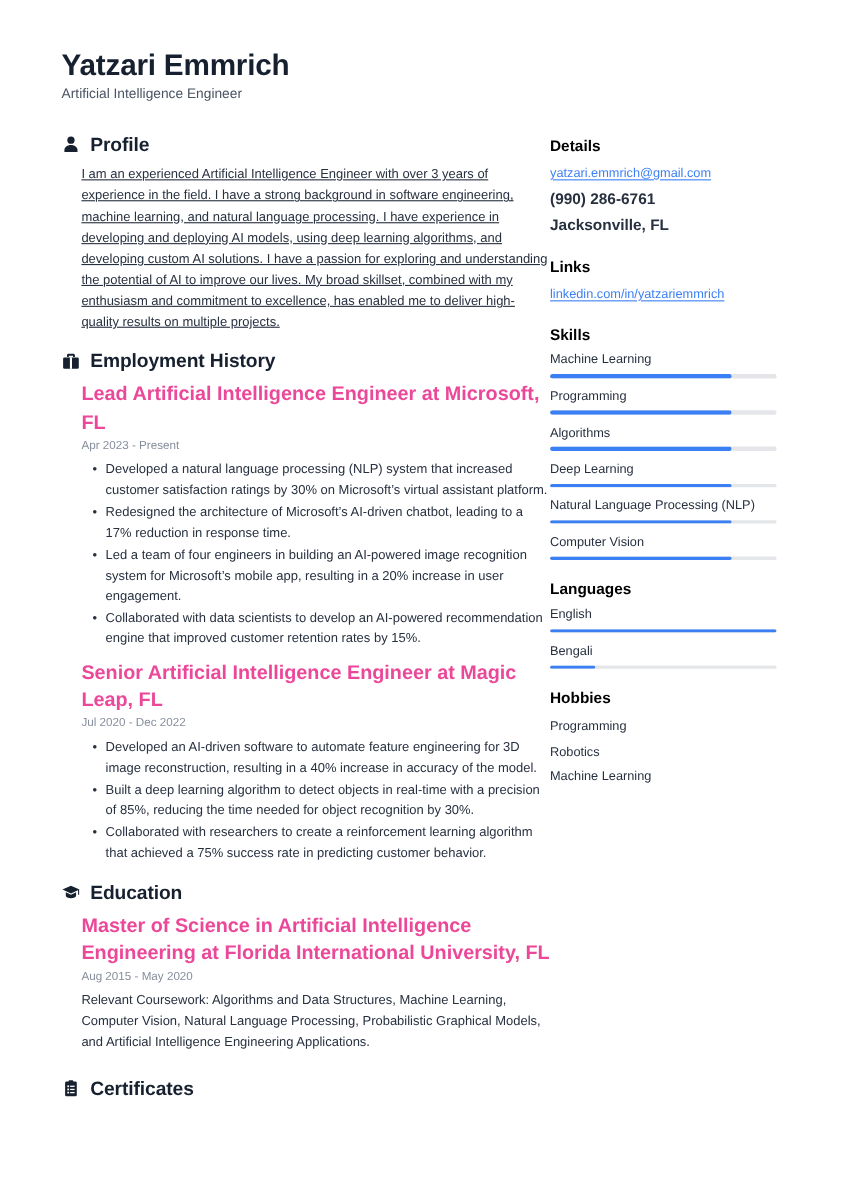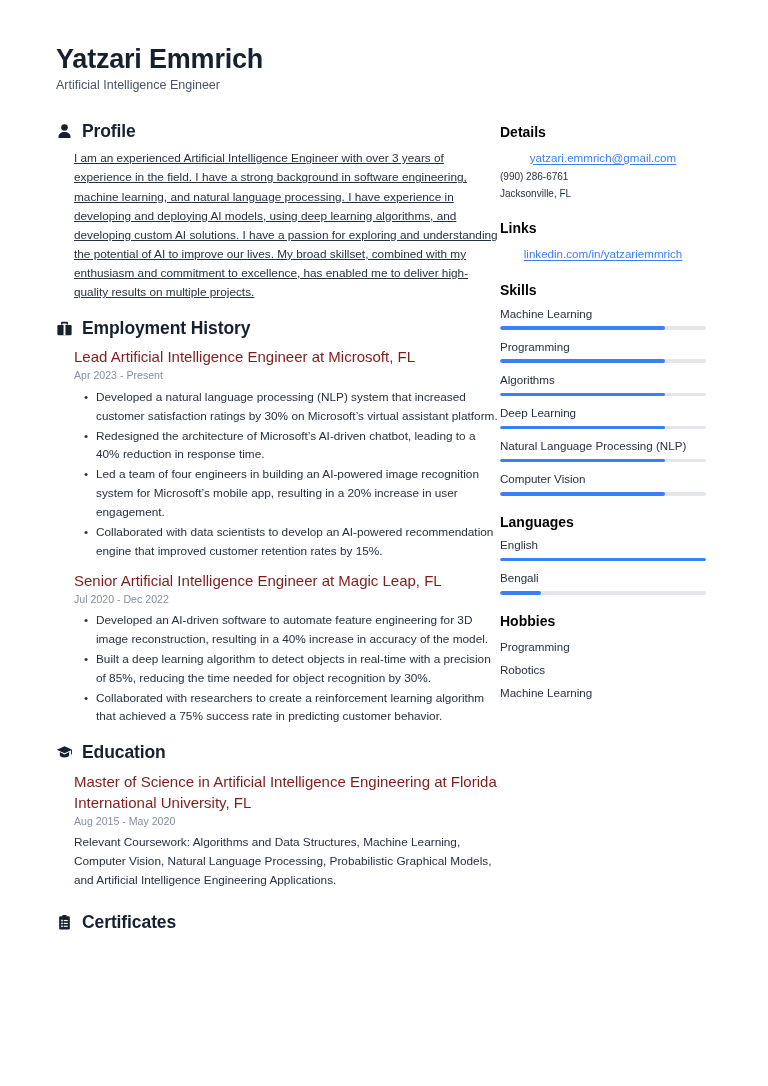--- a/index.html
+++ b/index.html
@@ -77,23 +77,23 @@
     line-height: 1.62;
     color: #27303f;
     margin: 0;
     text-decoration: underline;
   }
 
   
   .entry { margin-bottom: 9px; }
   .entry:last-child { margin-bottom: 0; }
   .entry-title {
-    font-size: 15px;
-    font-weight: 400;
-    color: #7f1d1d;
+    font-size: 18px;
+    font-weight: 700;
+    color: #ec4899;
     line-height: 1.4;
     margin: 0 0 1px 0;
   }
   .entry-date {
     font-size: 10.6px;
     color: #868e9c;
     line-height: 1.45;
     margin: 0 0 4px 0;
   }
   .entry-desc {
@@ -126,34 +126,34 @@
   
   .side-block { margin-bottom: 18px; }
   .side-title {
     font-size: 14px;
     font-weight: 700;
     color: #000000;
     margin: 0 0 7px 0;
     line-height: 1.2;
   }
   .side-line {
-    font-size: 10px;
+    font-size: 14px;
     color: #27303f;
     line-height: 1.72;
+    font-weight: bold;
   }
   .side-link {
     font-size: 11.6px;
     color: #3b7ff5;
     line-height: 1.72;
     text-decoration: underline;
     text-underline-offset: 1.5px;
     display: block;
     cursor: pointer;
     word-break: break-word;
-    text-align: center;
   }
 
   
   .level-item { margin-bottom: 9px; }
   .level-label {
     font-size: 11.6px;
     color: #27303f;
     line-height: 1.35;
     margin-bottom: 5px;
     white-space: nowrap;
@@ -221,21 +221,21 @@
           </span>
           <span class="section-title">Employment History</span>
         </div>
         <div class="section-body">
 
           <div class="entry">
             <p class="entry-title">Lead Artificial Intelligence Engineer at Microsoft, FL</p>
             <p class="entry-date">Apr 2023 - Present</p>
             <ul class="bullets">
               <li>Developed a natural language processing (NLP) system that increased customer satisfaction ratings by 30% on Microsoft’s virtual assistant platform.</li>
-              <li>Redesigned the architecture of Microsoft’s AI-driven chatbot, leading to a 40% reduction in response time.</li>
+              <li>Redesigned the architecture of Microsoft’s AI-driven chatbot, leading to a 17% reduction in response time.</li>
               <li>Led a team of four engineers in building an AI-powered image recognition system for Microsoft’s mobile app, resulting in a 20% increase in user engagement.</li>
               <li>Collaborated with data scientists to develop an AI-powered recommendation engine that improved customer retention rates by 15%.</li>
             </ul>
           </div>
 
           <div class="entry">
             <p class="entry-title">Senior Artificial Intelligence Engineer at Magic Leap, FL</p>
             <p class="entry-date">Jul 2020 - Dec 2022</p>
             <ul class="bullets">
               <li>Developed an AI-driven software to automate feature engineering for 3D image reconstruction, resulting in a 40% increase in accuracy of the model.</li>

